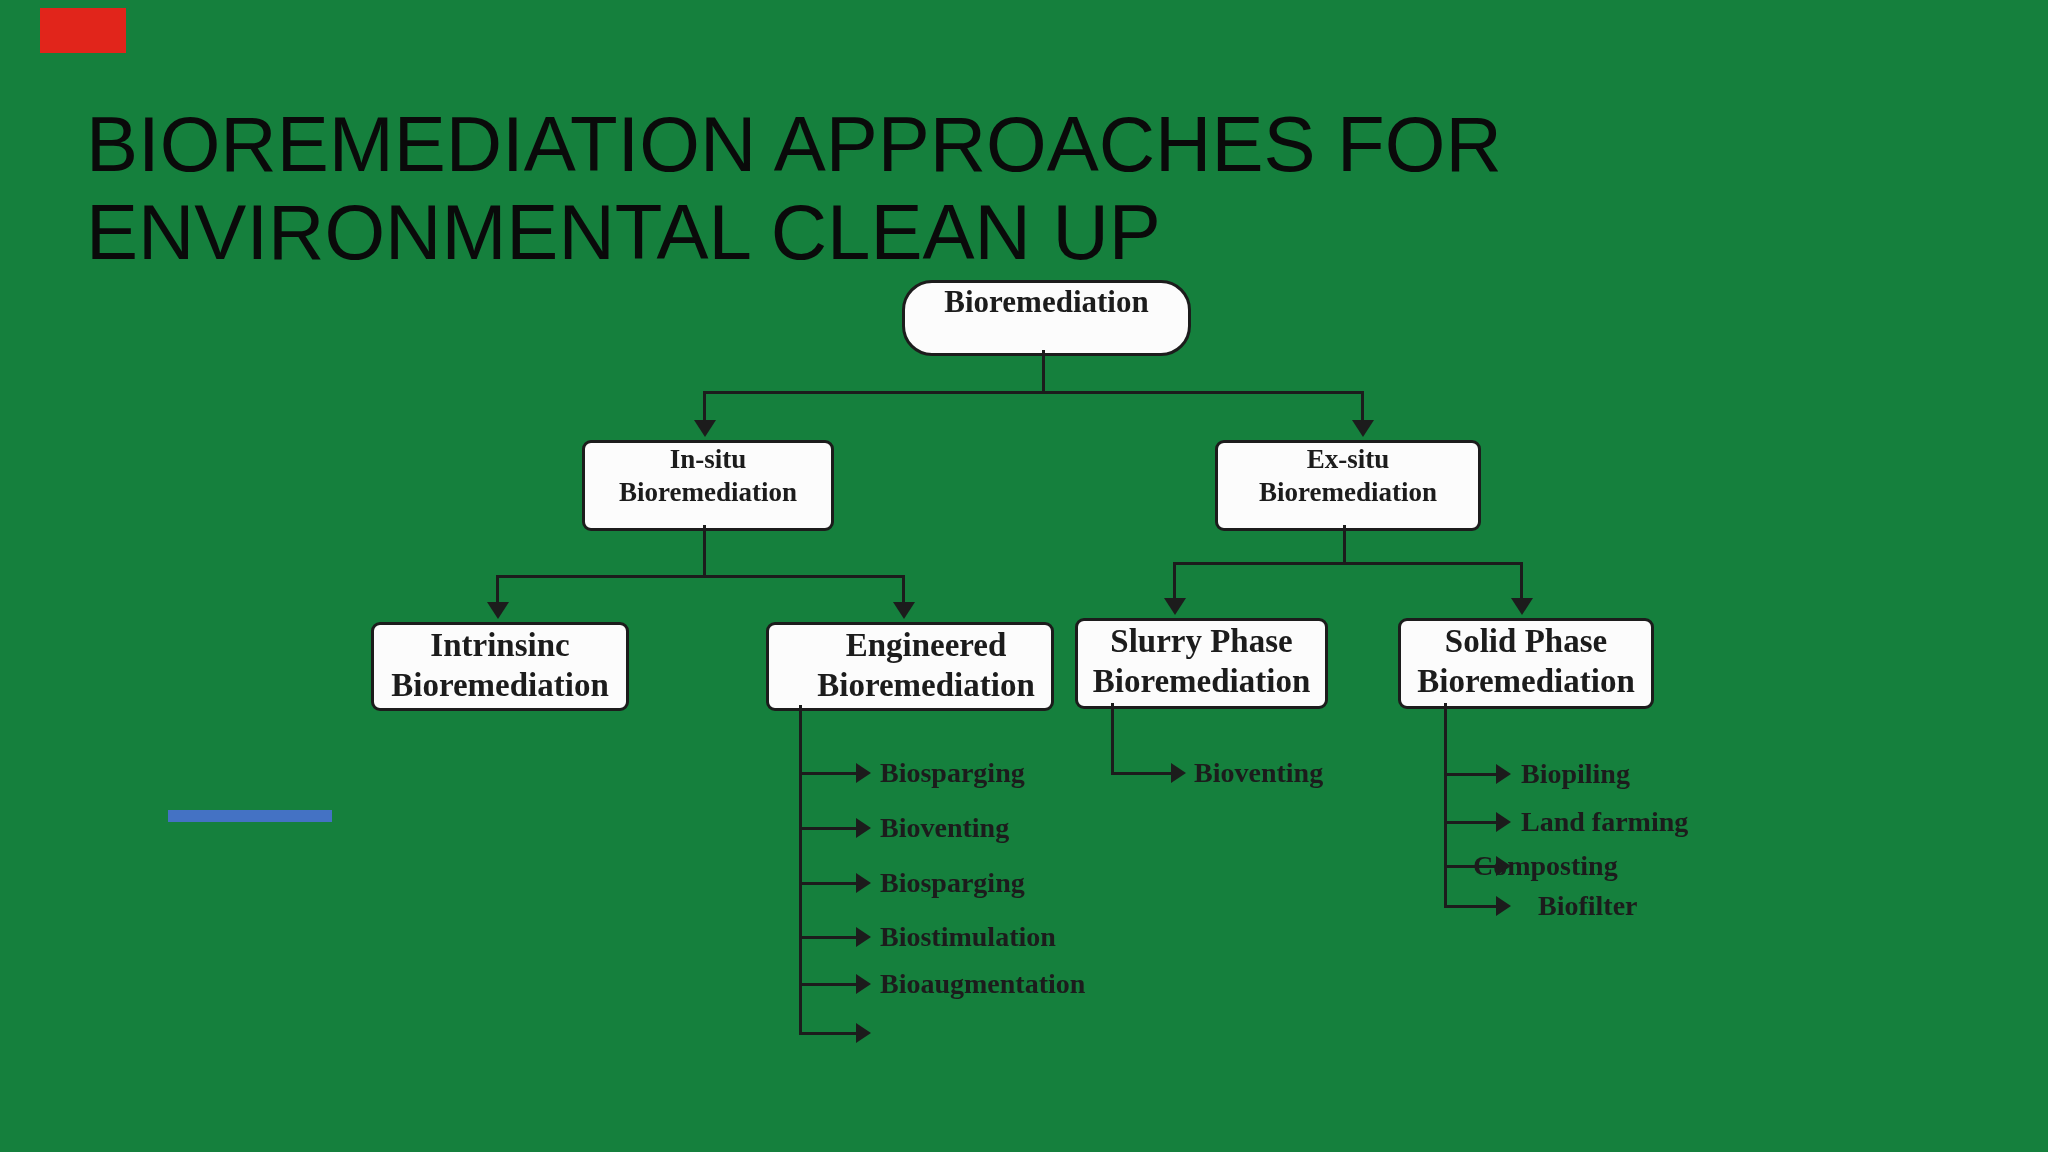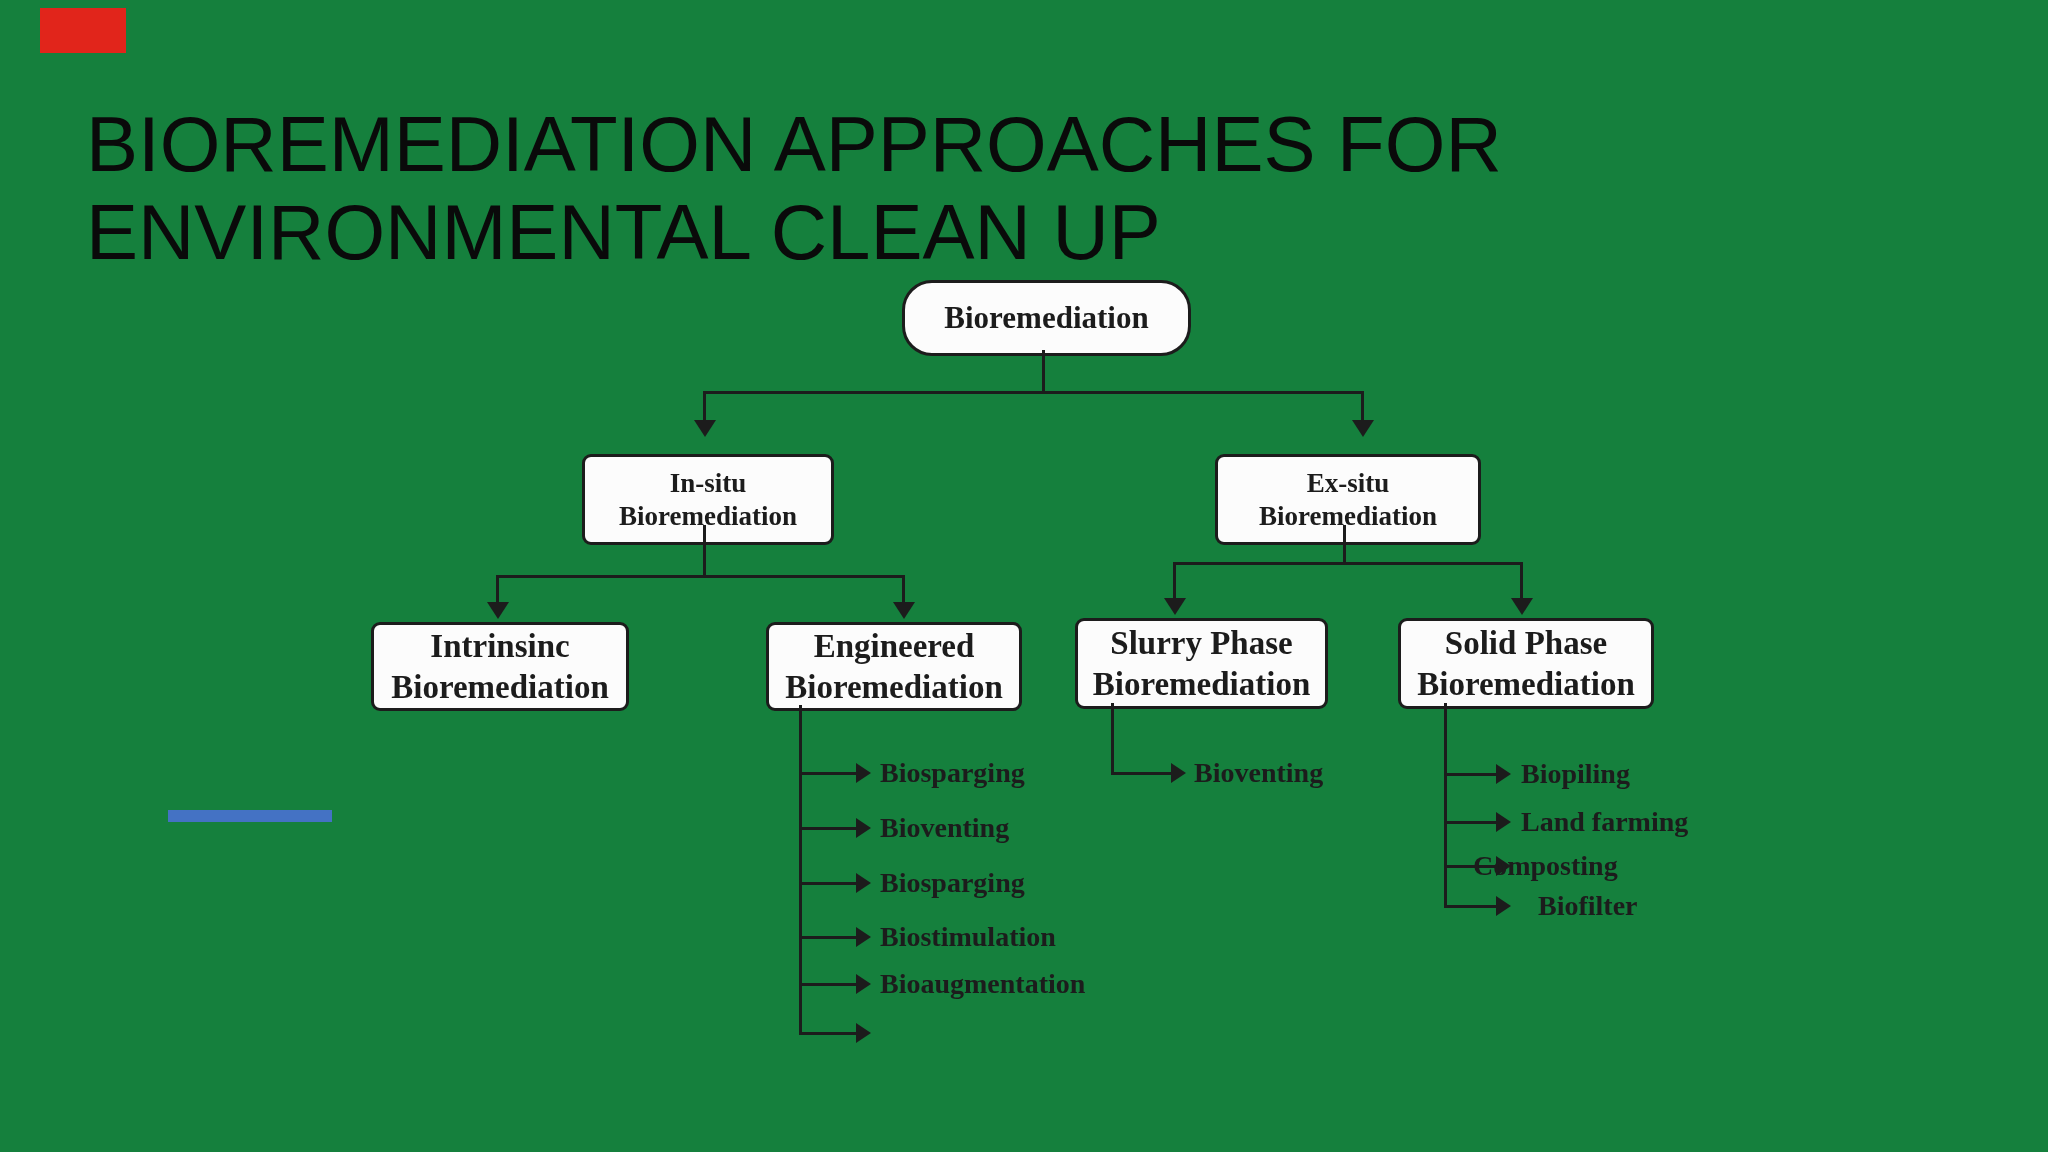--- a/index.html
+++ b/index.html
@@ -17,32 +17,32 @@
   .red-bar{position:absolute;left:40px;top:8px;width:86px;height:45px;background:var(--accent-red);}
   .blue-bar{position:absolute;left:168px;top:810px;width:164px;height:12px;background:var(--accent-blue);}
   .title{
     position:absolute;left:86px;top:100px;width:1700px;
     font-family:"Liberation Sans", sans-serif;
     font-size:78px;line-height:88px;color:var(--title-color);
     font-weight:400;letter-spacing:0px;white-space:nowrap;
   }
   
   .node{
-    position:absolute;display:flex;flex-direction:column;align-items:center;justify-content:center;
+    position:absolute;display:flex;flex-direction:column;align-items:center;justify-content:flex-start;
     border:3px solid var(--ink);background:var(--box-fill);
     color:var(--ink);font-weight:bold;text-align:center;
   }
   .node .ln{display:block;line-height:1.22;}
   .node-root{left:902px;top:280px;width:283px;height:70px;border-radius:30px;font-size:31px;}
-  .node-l1{border-radius:9px;font-size:27px;margin-top:14px;}
+  .node-l1{border-radius:9px;font-size:27px;}
   .node-insitu{left:582px;top:440px;width:246px;height:85px;}
   .node-exsitu{left:1215px;top:440px;width:260px;height:85px;}
   .node-l2{border-radius:9px;font-size:33px;}
   .node-intrinsic{left:371px;top:622px;width:252px;height:83px;}
-  .node-engineered{left:766px;top:622px;width:250px;height:83px;}
+  .node-engineered{left:766px;top:622px;width:250px;height:83px;padding-left:32px;}
   .node-slurry{left:1075px;top:618px;width:247px;height:85px;}
   .node-solid{left:1398px;top:618px;width:250px;height:85px;}
   
   .hline,.vline{position:absolute;background:var(--ink);}
   .hline{height:3px;}
   .vline{width:3px;}
   
   .arr-down{position:absolute;width:0;height:0;
     border-left:11px solid transparent;border-right:11px solid transparent;
     border-top:17px solid var(--ink);}

